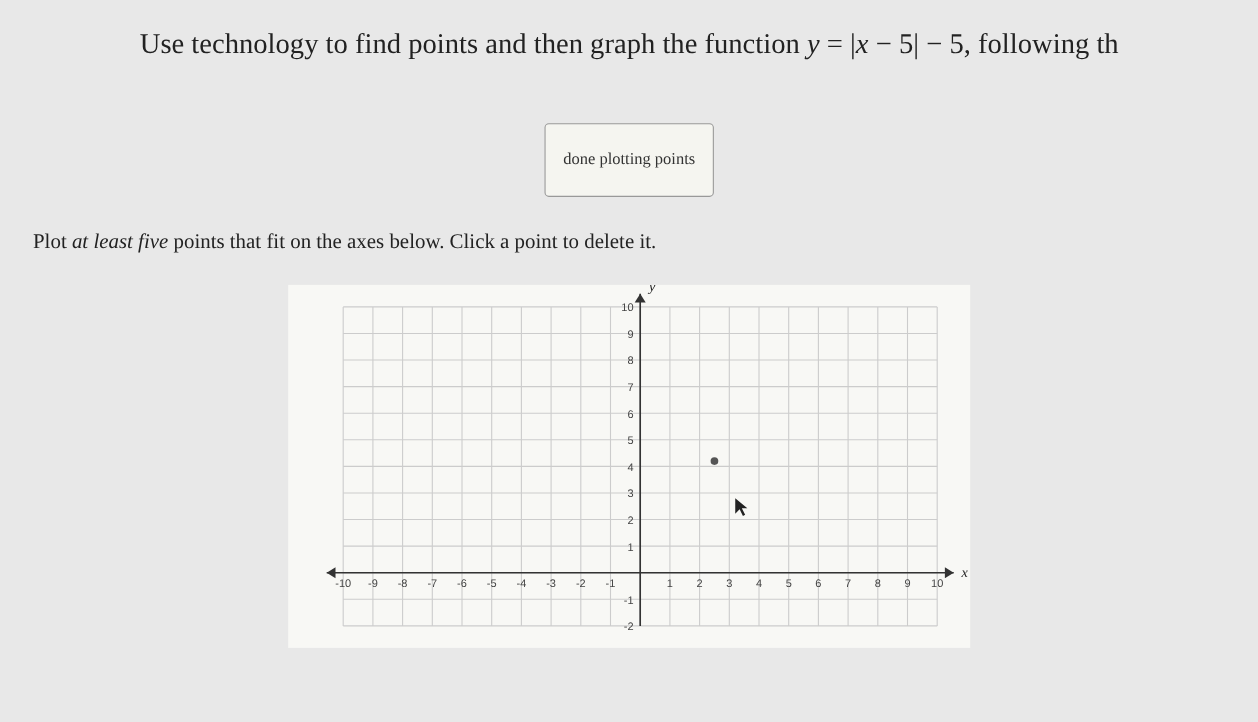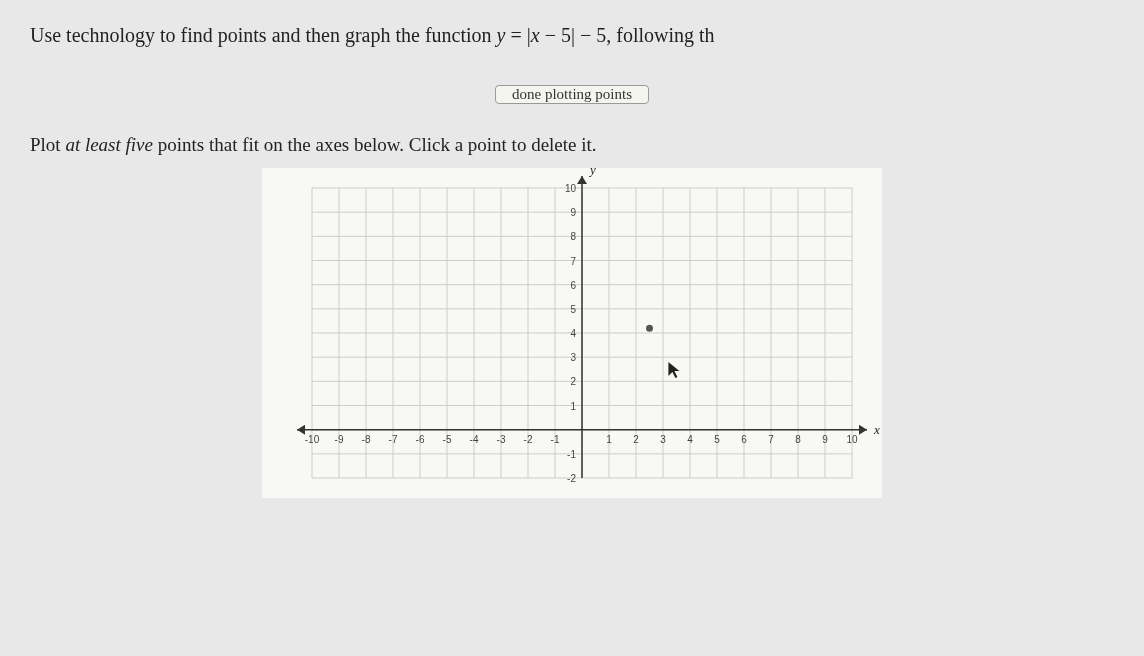--- a/index.html
+++ b/index.html
@@ -9,45 +9,46 @@
     }
     body {
       font-family: Georgia, 'Times New Roman', serif;
       background: #e8e8e8;
       padding: 20px 30px;
       width: 1144px;
       height: 656px;
       overflow: hidden;
     }
     .question-text {
-      font-size: 20px;
+      font-size: 26px;
       color: #222;
       line-height: 1.5;
-      margin-bottom: 35px;
+      margin-bottom: 53px;
+      text-align: center;
     }
     .math-var {
       font-style: italic;
       font-family: 'Times New Roman', serif;
     }
     .done-button {
       display: block;
       margin: 0 auto 30px;
-      padding: 0 16px;
+      padding: 24px 16px;
       background: #f5f5f0;
       border: 1px solid #999;
       border-radius: 4px;
       font-size: 15px;
       font-family: Georgia, serif;
       color: #333;
       cursor: pointer;
     }
     .instruction-text {
       font-size: 19px;
       color: #222;
-      margin-bottom: 12px;
+      margin-bottom: 28px;
     }
     .instruction-text em {
       font-style: italic;
     }
     .graph-container {
       display: flex;
       justify-content: center;
       position: relative;
     }
     .graph-svg {

